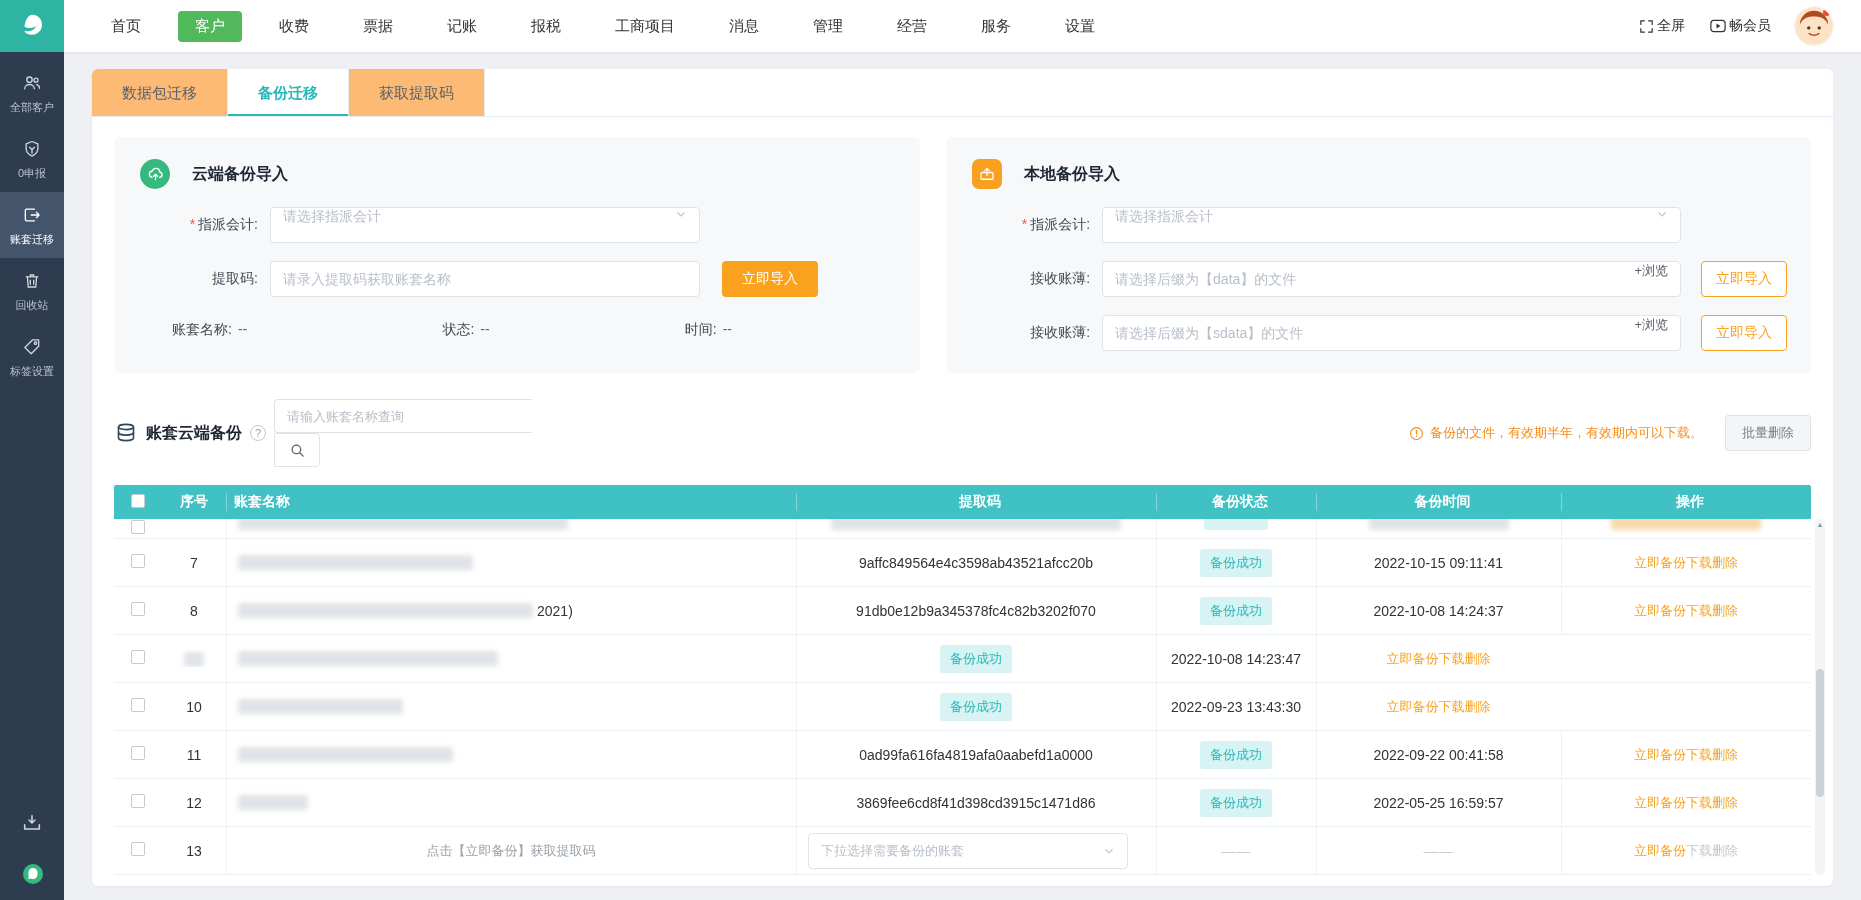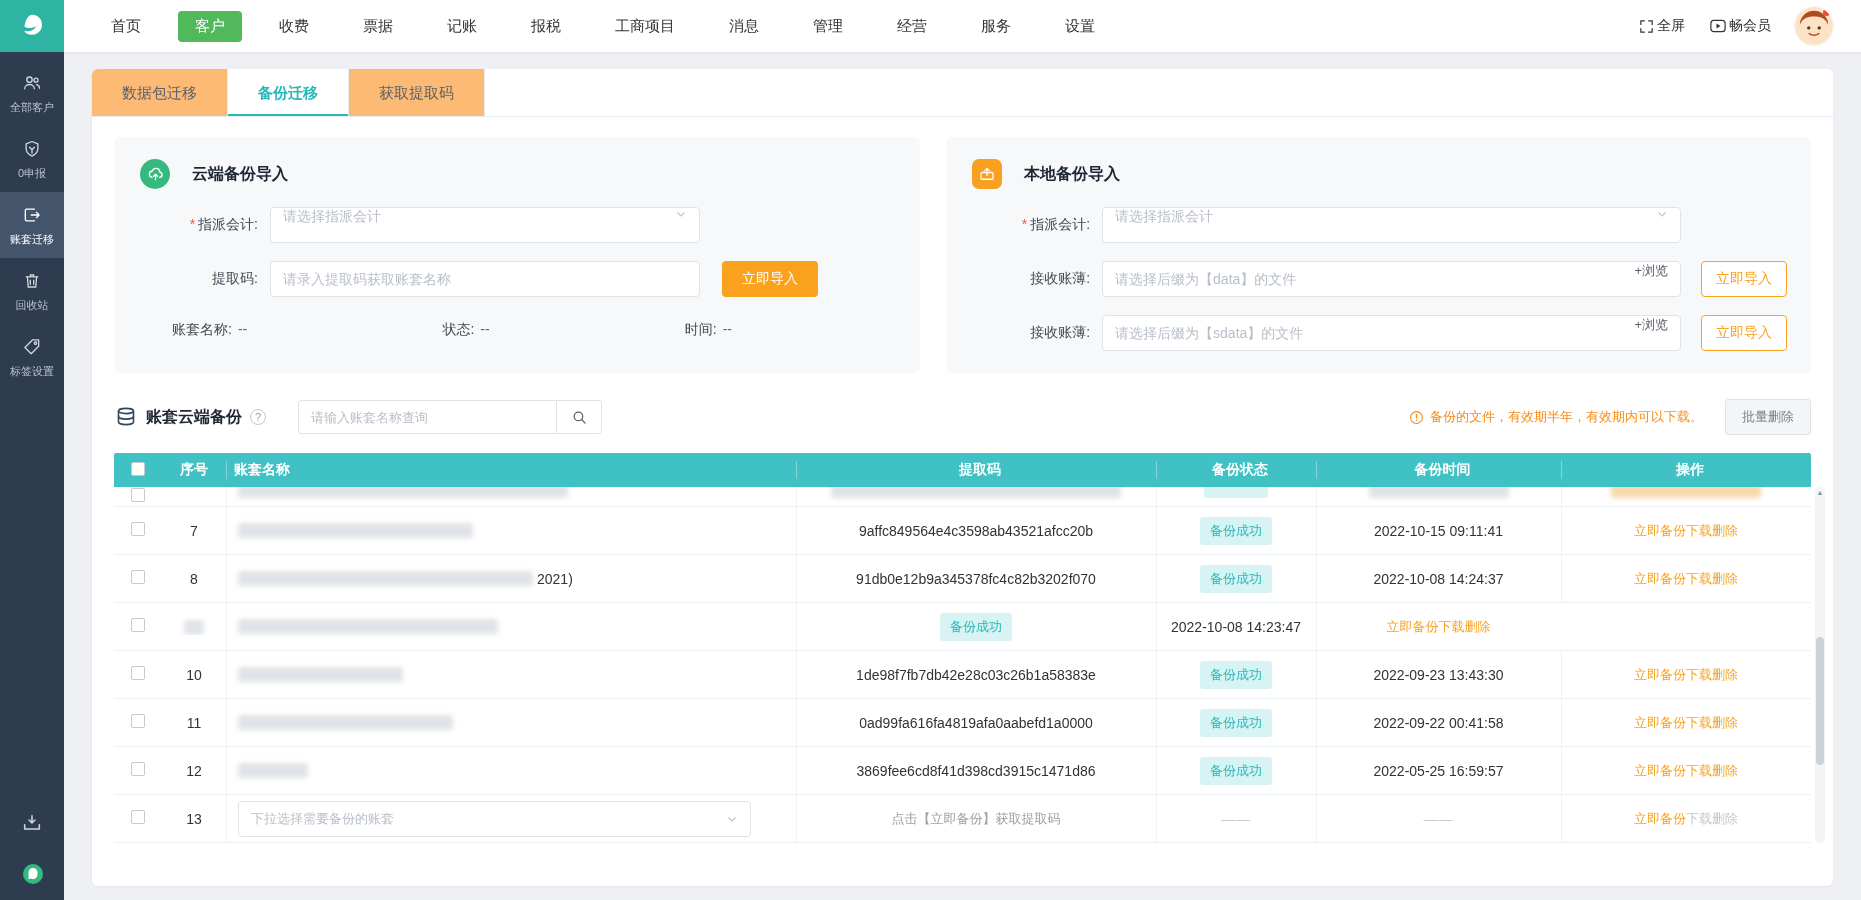--- a/index.html
+++ b/index.html
@@ -70,21 +70,21 @@
     font-family:"Liberation Sans","DejaVu Sans",sans-serif; }
   .browse { color:#5a626b; font-size:13px; white-space:nowrap; cursor:pointer; padding-left:10px; }
   .info-row { display:flex; justify-content:space-between; margin-top:24px; margin-left:32px; width:560px; font-size:14px; }
   .info-row .lbl { color:#404a54; margin-right:6px; }
   .info-row .val { color:#666; }
   
   .list-head { display:flex; align-items:center; padding:26px 22px 14px; }
   .list-title { font-size:16px; font-weight:bold; color:#1f2633; margin:0 8px; }
   .help { width:16px; height:16px; border:1px solid #c3c8cf; border-radius:50%; color:#9aa1ab;
     font-size:11px; display:flex; align-items:center; justify-content:center; cursor:pointer; }
-  .search-wrap { margin-left:32px; display:flex; }
+  .search-wrap { margin-left:8px; display:flex;flex-direction:column; }
   .search-input { width:258px; height:34px; border:1px solid #dfe3e8; border-right:none; border-radius:4px 0 0 4px;
     padding:0 12px; font-size:13px; outline:none; font-family:"Liberation Sans","DejaVu Sans",sans-serif; }
   .search-input::placeholder { color:#b8bfc9; }
   .search-btn { width:46px; height:34px; border:1px solid #dfe3e8; border-radius:0 4px 4px 0; background:#fff;
     display:flex; align-items:center; justify-content:center; cursor:pointer; }
   .notice { margin-left:auto; color:#fa8c16; font-size:13px; display:flex; align-items:center; gap:6px; }
   .btn-batch { margin-left:22px; background:#f4f5f7; border:1px solid #dfe3e8; color:#7a8088; font-size:13px;
     padding:8px 16px; border-radius:3px; cursor:pointer; font-family:"Liberation Sans","DejaVu Sans",sans-serif; }
   
   .table-wrap { margin:4px 22px 18px; position:relative; --cols:48px 64px 1fr 360px 160px 245px 250px; }
@@ -424,21 +424,20 @@
       <a>删除</a>
     </div>
   </div>
 
   <div class="trow">
     <div class="c"><span class="cb"></span></div>
     <div class="c">10</div>
     <div class="c name">
               <span class="blur" style="width: 165px;"></span>
             </div>
-    <div class="c">1de98f7fb7db42e28c03c26b1a58383e</div>
     <div class="c">
               <span class="badge">备份成功</span>
             </div>
     <div class="c">2022-09-23 13:43:30</div>
     <div class="c ops">
       <a>立即备份</a>
       <a>下载</a>
       <a>删除</a>
     </div>
   </div>
@@ -476,32 +475,32 @@
       <a>立即备份</a>
       <a>下载</a>
       <a>删除</a>
     </div>
   </div>
 </div>
 
       <div class="trow">
         <div class="c"><span class="cb"></span></div>
         <div class="c">13</div>
+        <div class="c">
+            <span class="hint">点击【立即备份】获取提取码</span>
+          </div>
         <div class="c name">
           <div class="row-select">
             <span class="ph">下拉选择需要备份的账套</span>
             <svg viewBox="0 0 24 24" width="12" height="12" fill="none" stroke="#c0c4cc" stroke-width="2.4">
                 <path d="M5 9l7 7 7-7"></path>
               </svg>
           </div>
         </div>
         <div class="c">
-            <span class="hint">点击【立即备份】获取提取码</span>
-          </div>
-        <div class="c">
             <span class="dash">——</span>
           </div>
         <div class="c">
             <span class="dash">——</span>
           </div>
         <div class="c ops">
           <a>立即备份</a>
           <a class="disabled">下载</a>
           <a class="disabled">删除</a>
         </div>

